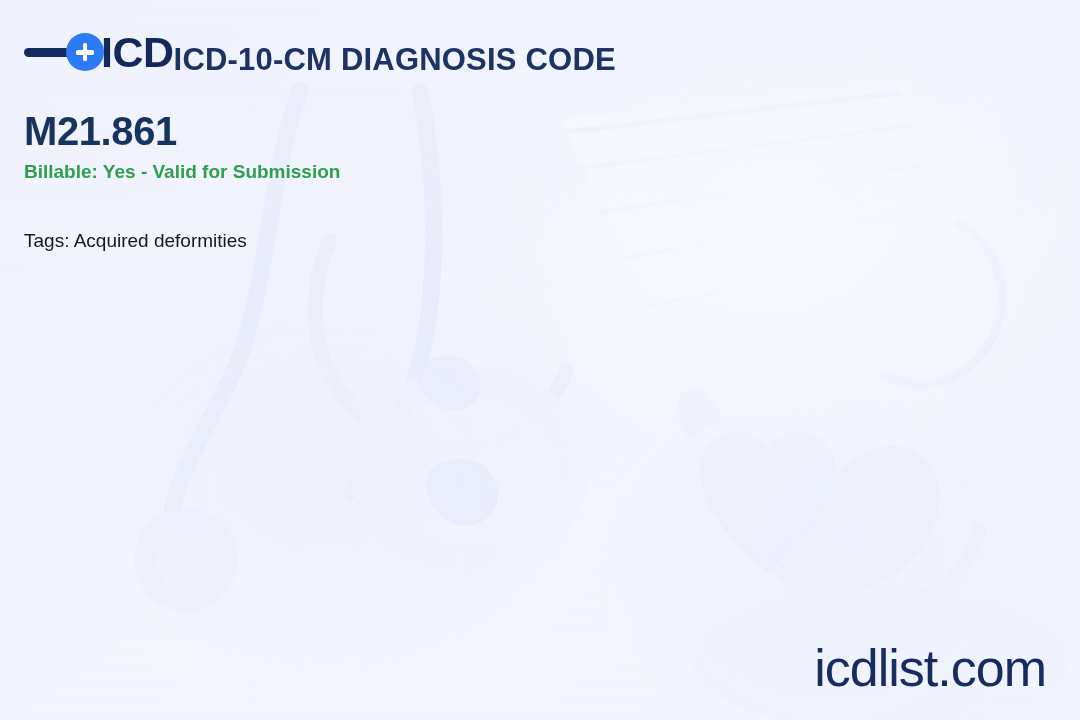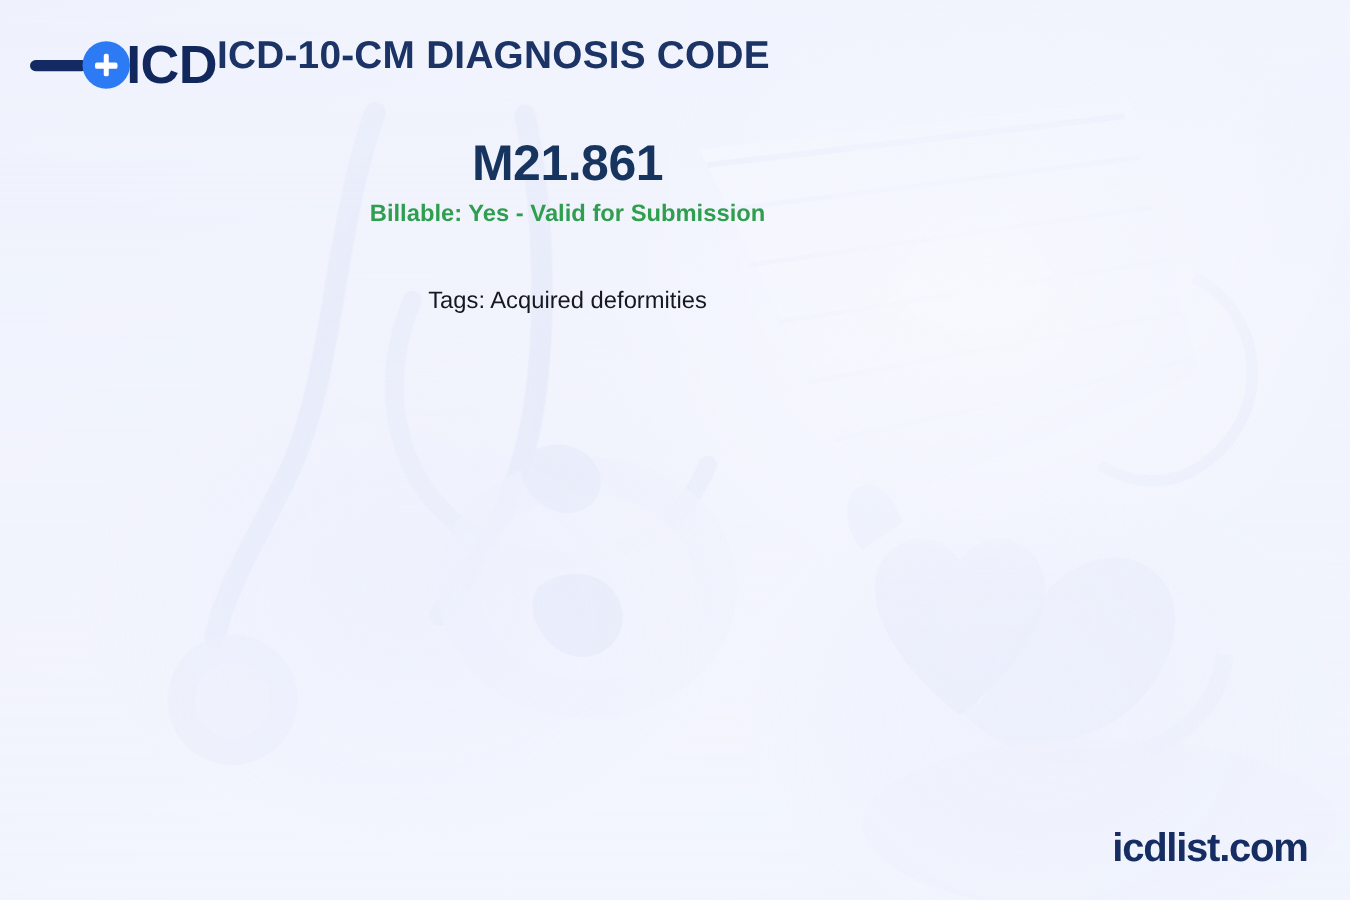--- a/index.html
+++ b/index.html
@@ -48,21 +48,21 @@
     inset: 0;
     background: linear-gradient(180deg, rgba(240,243,253,0.72) 0%, rgba(241,244,253,0.55) 40%, rgba(242,245,254,0.66) 100%);
   }
 
   
   #header {
     position: absolute;
     left: 24px;
     top: 26px;
     display: flex;
-    align-items: flex-start;
+    align-items: flex-end;
     height: 52px;
   }
   .logo {
     display: flex;
     align-items: center;
     height: 52px;
   }
   .logo-dash {
     width: 46px;
     height: 9px;
@@ -109,21 +109,20 @@
     letter-spacing: 0.2px;
     white-space: nowrap;
   }
 
   
   #content {
     position: absolute;
     left: 24px;
     top: 110px;
     width: 860px;
-    text-align: center;
   }
   #code {
     font-size: 40px;
     font-weight: 700;
     color: #17345f;
     letter-spacing: -0.4px;
     line-height: 1.08;
     margin: 0 0 8px 0;
   }
   #description {
@@ -160,22 +159,22 @@
     color: #1b3365;
     line-height: 1.2;
     margin: 0;
   }
 
   
   #watermark {
     position: absolute;
     right: 34px;
     bottom: 26px;
-    font-size: 32px;
-    font-weight: 700;
+    font-size: 52px;
+    font-weight: 400;
     color: #152d63;
     letter-spacing: -1px;
     line-height: 1;
     text-align: right;
   }
 </style>
 </head>
 <body>
 
 <div id="card">

